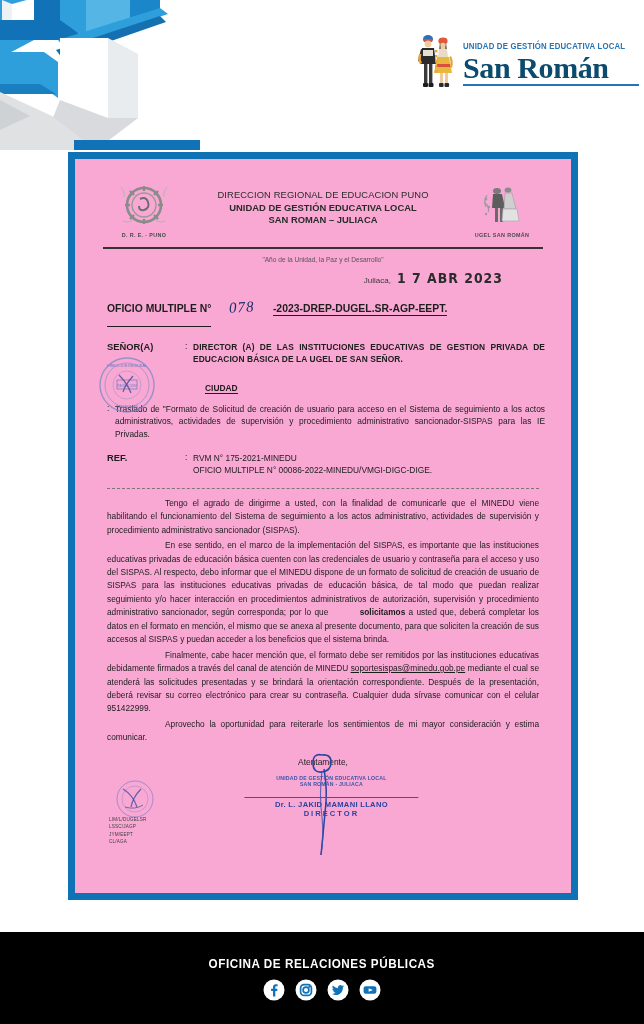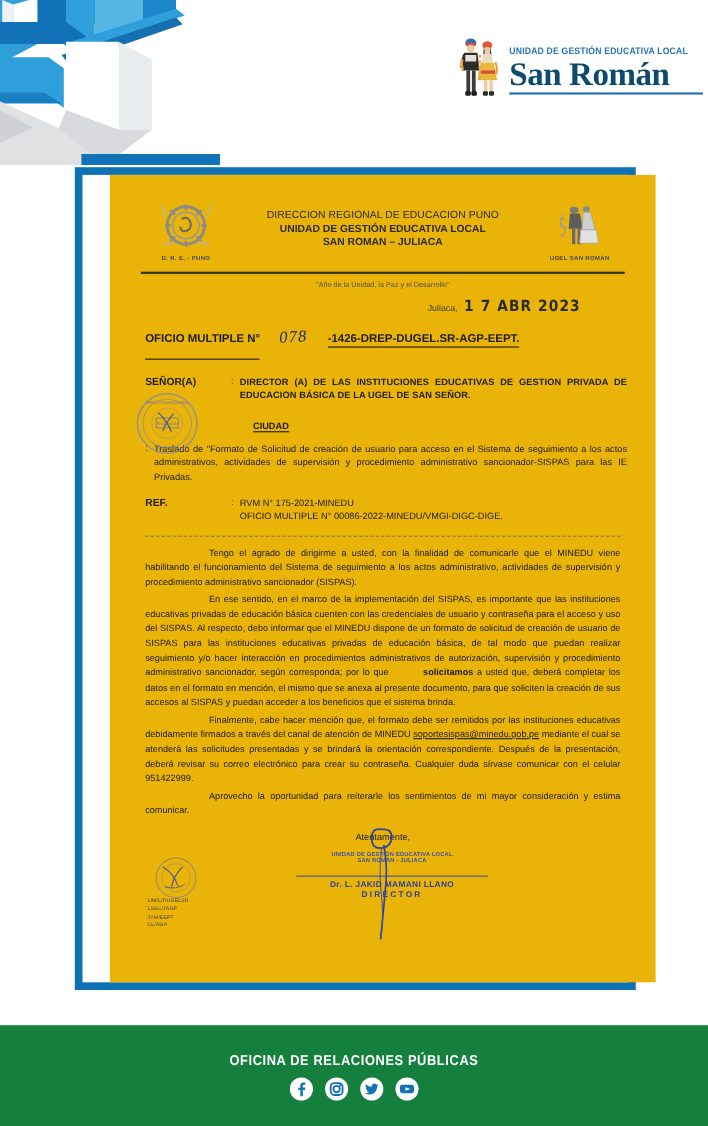--- a/index.html
+++ b/index.html
@@ -52,24 +52,23 @@
   .doc-frame {
     position: absolute;
     left: 68px; top: 152px;
     width: 510px; height: 748px;
     border: 7px solid #0f72b5;
     background: #ffffff;
   }
   .doc-inner {
     position: relative;
     width: 100%; height: 100%;
-    background: #eab308;
+    background: #f9a8d4;
     padding: 14px 26px 10px 26px;
     overflow: hidden;
-    margin-left: 25px;
   }
 
   
   .doc-head {
     display: flex; align-items: flex-start; justify-content: space-between;
     padding: 8px 4px 0 4px;
   }
   .seal-col { width: 78px; text-align: center; flex: none; }
   .seal-col svg { display: block; margin: 0 auto; }
   .seal-caption {
@@ -202,21 +201,21 @@
     letter-spacing: .2px;
   }
 
   
   .left-seal { position: absolute; left: 22px; top: 196px; opacity: .92; }
 
   
   .footer {
     position: absolute; left: 0; bottom: 0;
     width: 644px; height: 92px;
-    background: #15803d;
+    background: #000000;
     display: flex; flex-direction: column;
     align-items: center; justify-content: center;
     gap: 8px;
   }
   .footer-title {
     color: #ffffff; font-weight: bold; font-size: 13px;
     letter-spacing: .6px;
     font-family: "Liberation Sans Narrow", "Liberation Sans", sans-serif;
     transform: scaleX(0.9);
   }
@@ -365,21 +364,21 @@
       <div class="year-motto">"Año de la Unidad, la Paz y el Desarrollo"</div>
 
       <div class="date-row">
         <span class="date-city">Juliaca,</span>
         <span class="date-stamp">1 7 ABR 2023</span>
       </div>
 
       <div class="oficio-row">
         <span class="oficio-label">OFICIO MULTIPLE N°</span>
         <span class="oficio-number">078</span>
-        <span class="oficio-suffix">-1426-DREP-DUGEL.SR-AGP-EEPT.</span>
+        <span class="oficio-suffix">-2023-DREP-DUGEL.SR-AGP-EEPT.</span>
       </div>
 
       <div class="fields">
         <div class="field-row">
           <div class="field-label">SEÑOR(A)</div>
           <div class="field-colon">:</div>
           <div class="field-value upper">DIRECTOR (A) DE LAS INSTITUCIONES EDUCATIVAS DE GESTION PRIVADA DE EDUCACION BÁSICA DE LA UGEL DE SAN SEÑOR.</div>
         </div>
 
         <div style="padding-left:12px">

